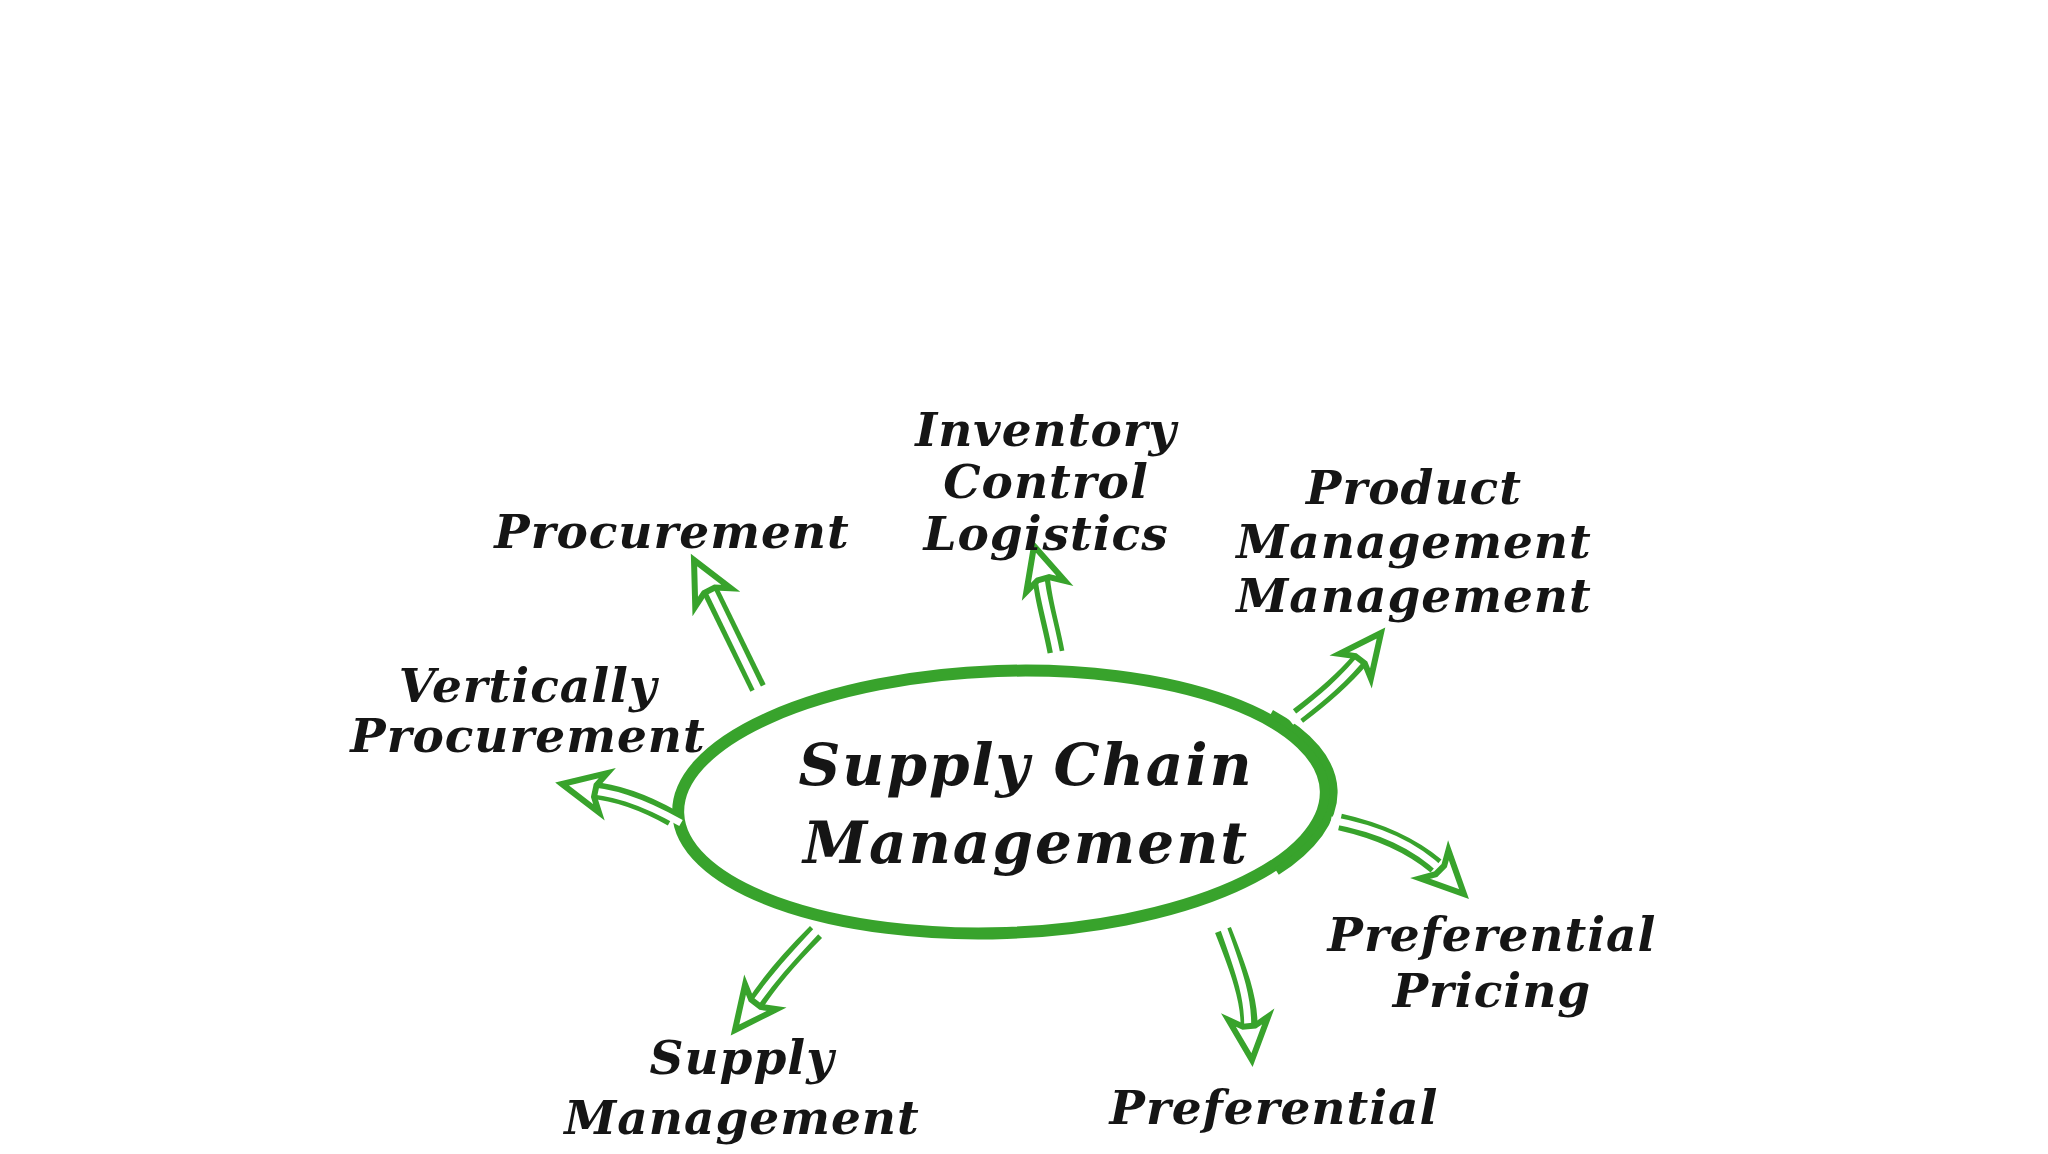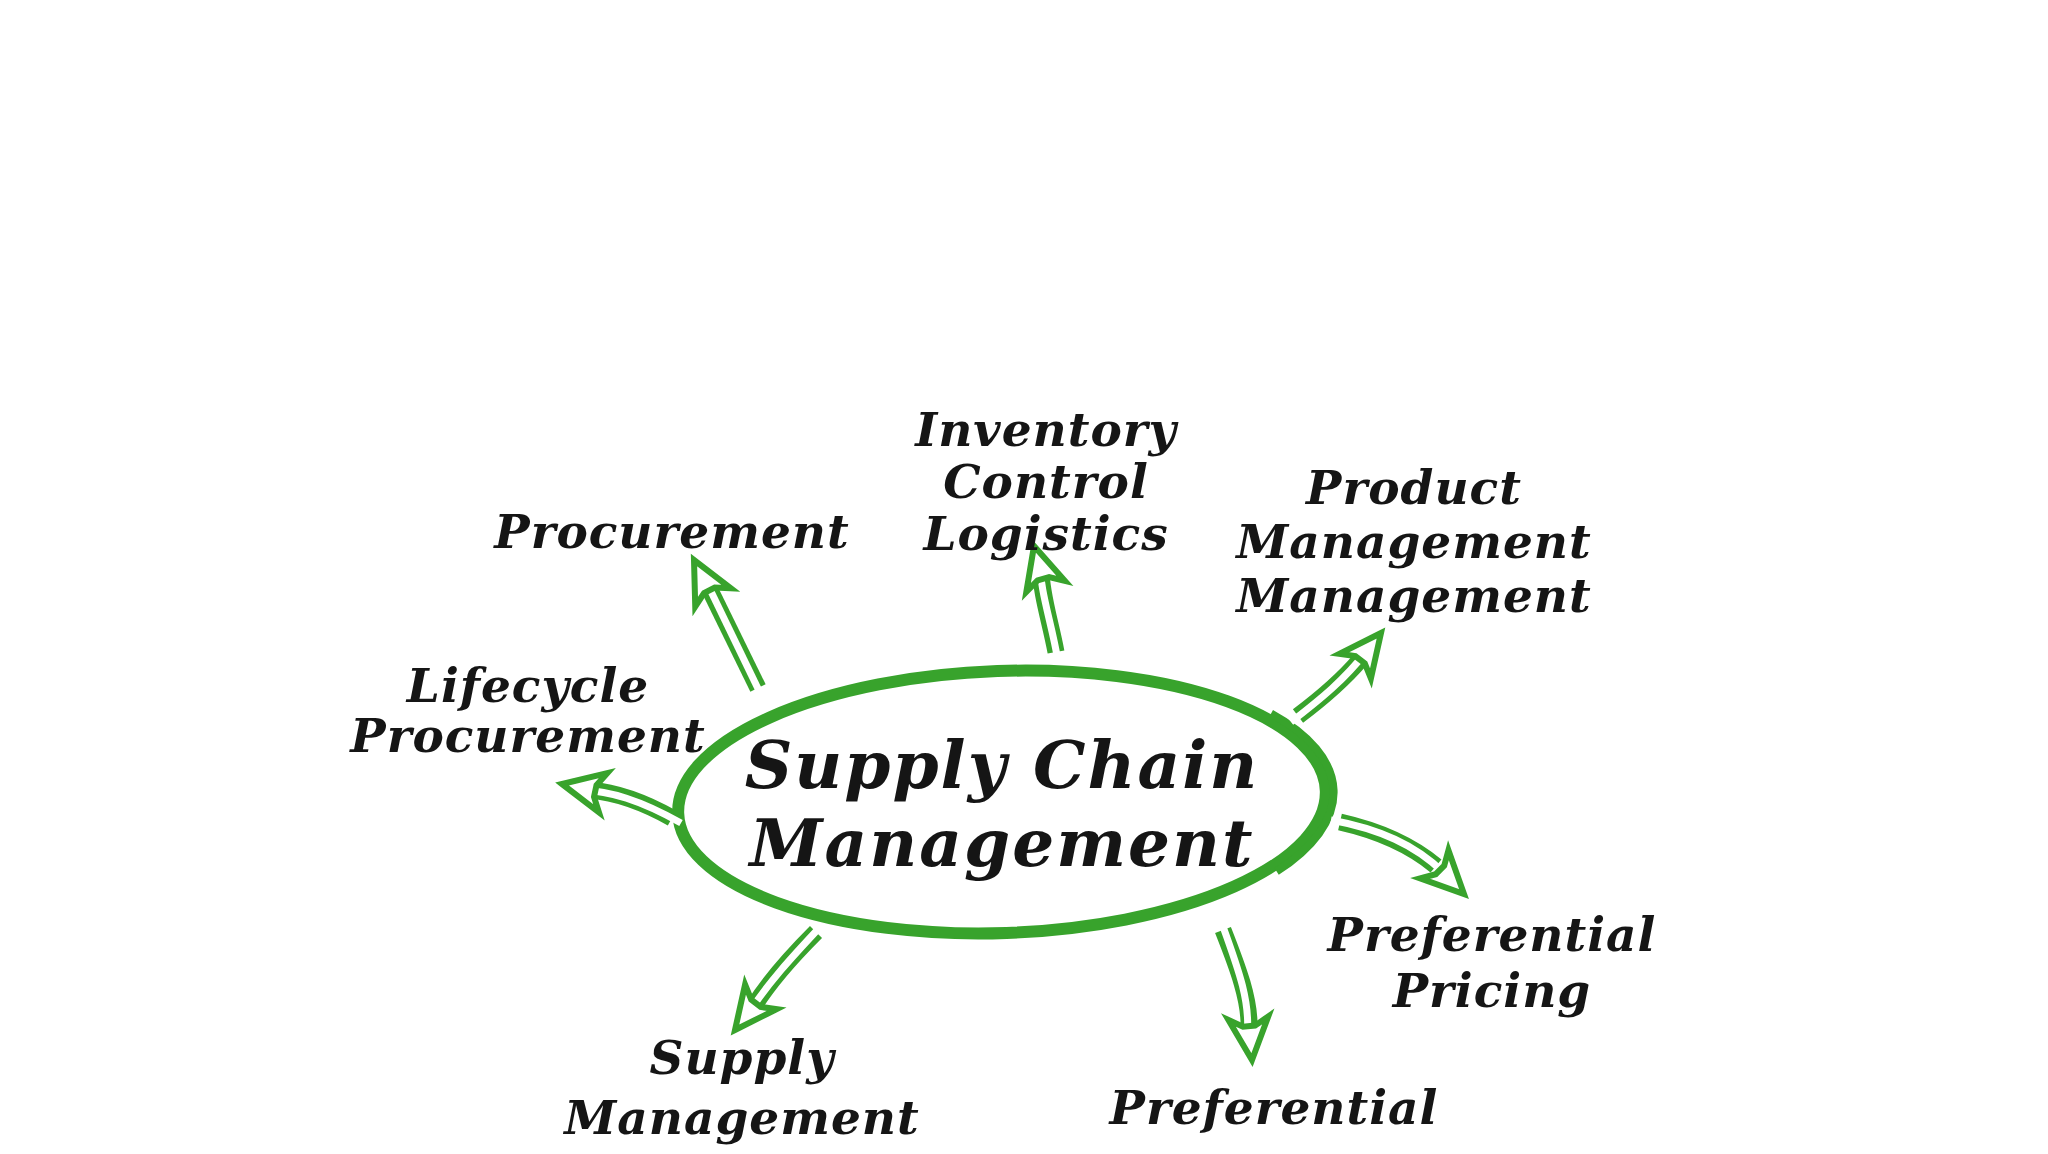--- a/index.html
+++ b/index.html
@@ -26,21 +26,21 @@
     text-align: center;
     white-space: nowrap;
     letter-spacing: 1px;
     z-index: 2;
   }
   .label .ln { display: block; line-height: 54px; }
   .lh50 .ln { line-height: 50px; }
   .lh52 .ln { line-height: 52px; }
   .lh56 .ln { line-height: 56px; }
   .lh60 .ln { line-height: 60px; }
-  .center-label { font-size: 66px; letter-spacing: 2px; }
+  .center-label { font-size: 58px; letter-spacing: 2px; margin-left: 24px; }
   .center-label .ln { line-height: 78px; }
 </style>
 </head>
 <body>
 
 <div class="stage">
 
   <svg class="diagram-svg" viewBox="0 0 2048 1154">
 
     <g transform="rotate(-2 1002 802)">
@@ -120,17 +120,17 @@
   <div class="label" style="left:1274px; top:1108px;">
     <span class="ln">Preferential</span>
   </div>
 
   <div class="label lh60" style="left:742px; top:1088px;">
     <span class="ln">Supply</span>
     <span class="ln">Management</span>
   </div>
 
   <div class="label lh50" style="left:528px; top:711px;">
-    <span class="ln">Lifecycle</span>
+    <span class="ln">Vertically</span>
     <span class="ln">Procurement</span>
   </div>
 
 </div>
 
 </body></html>

